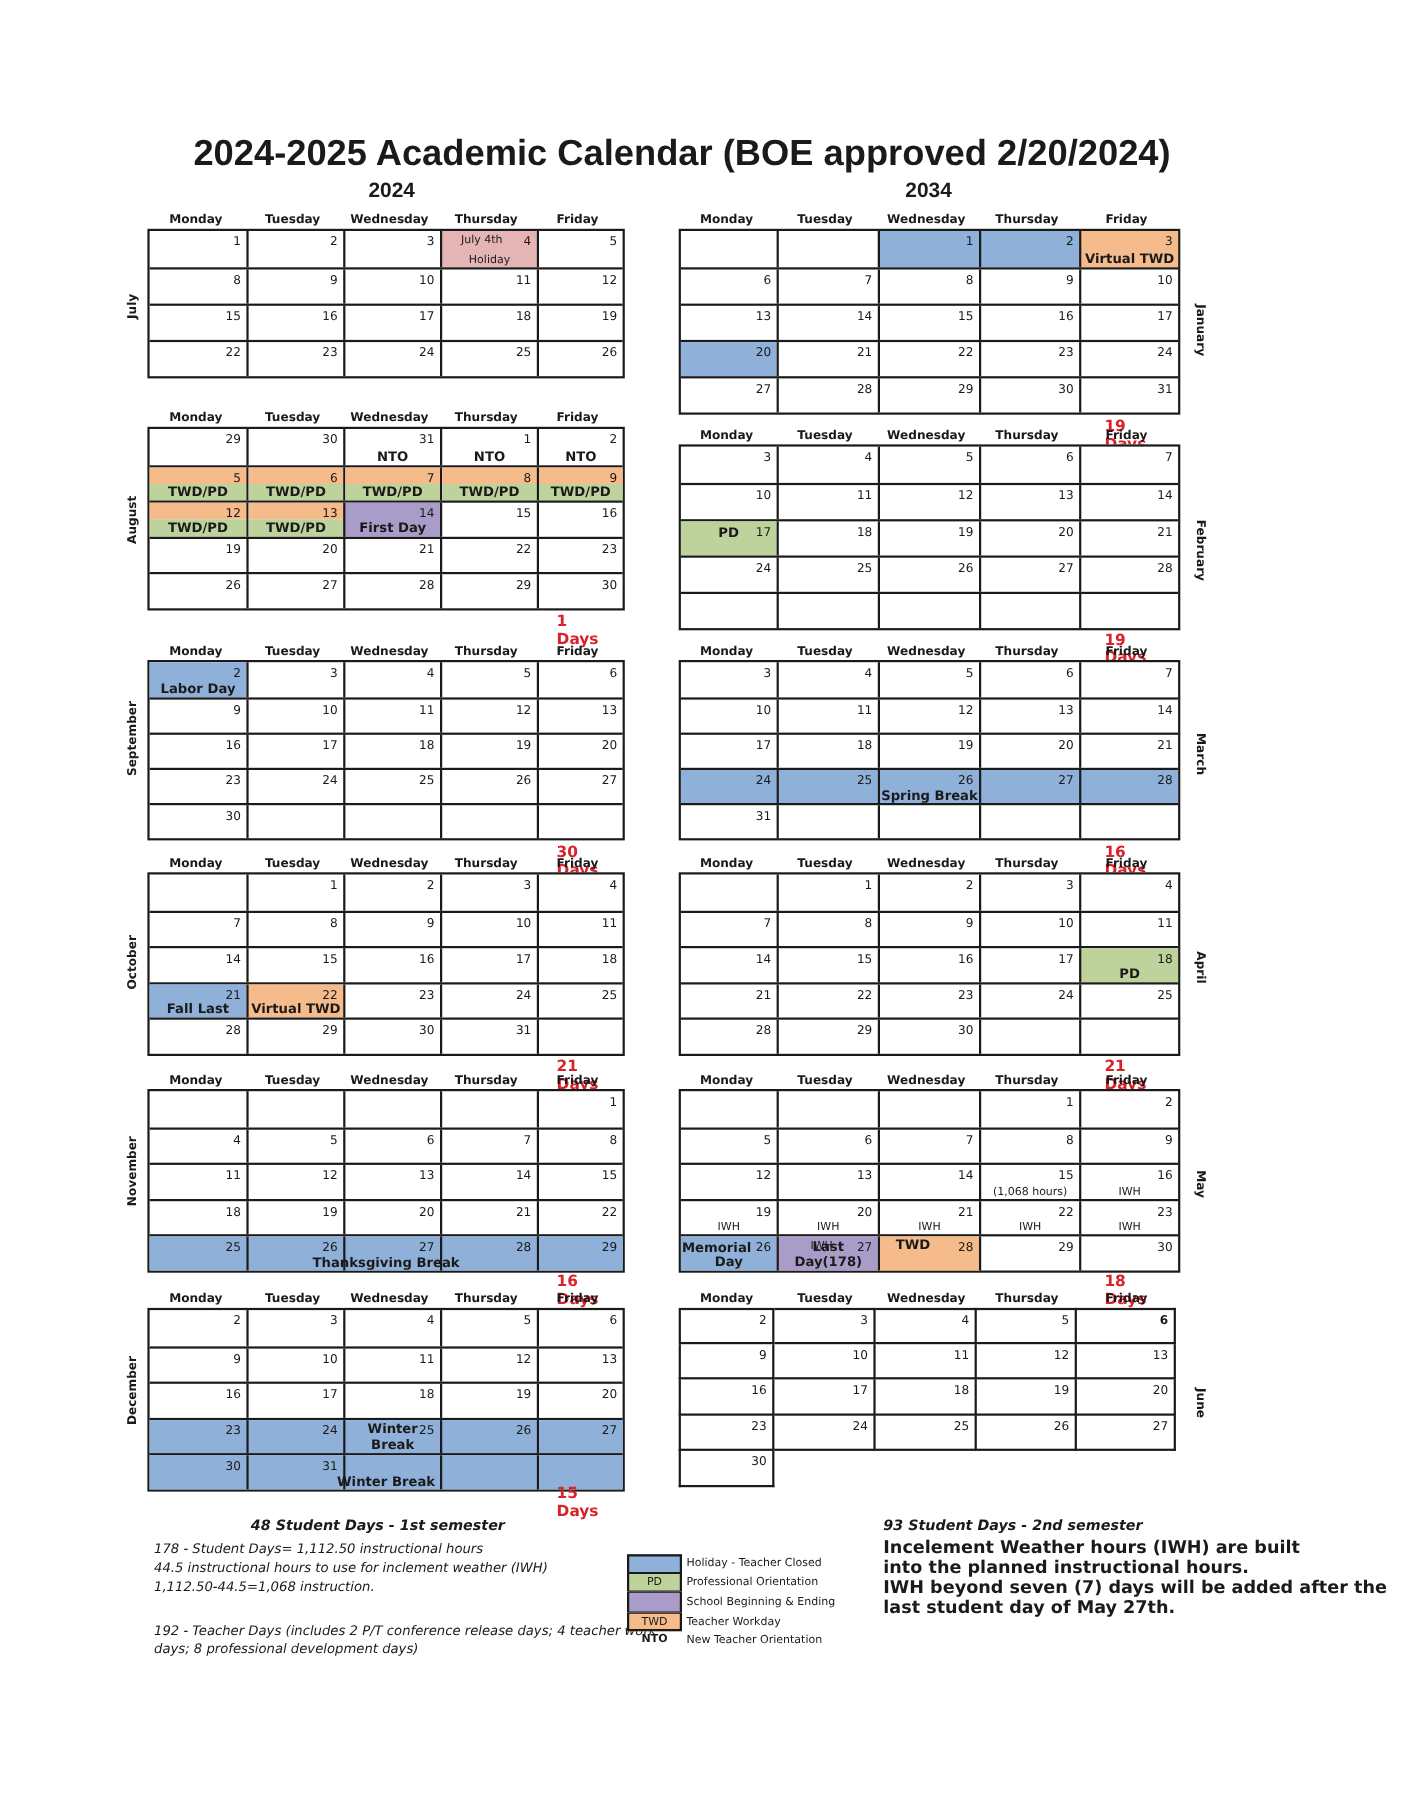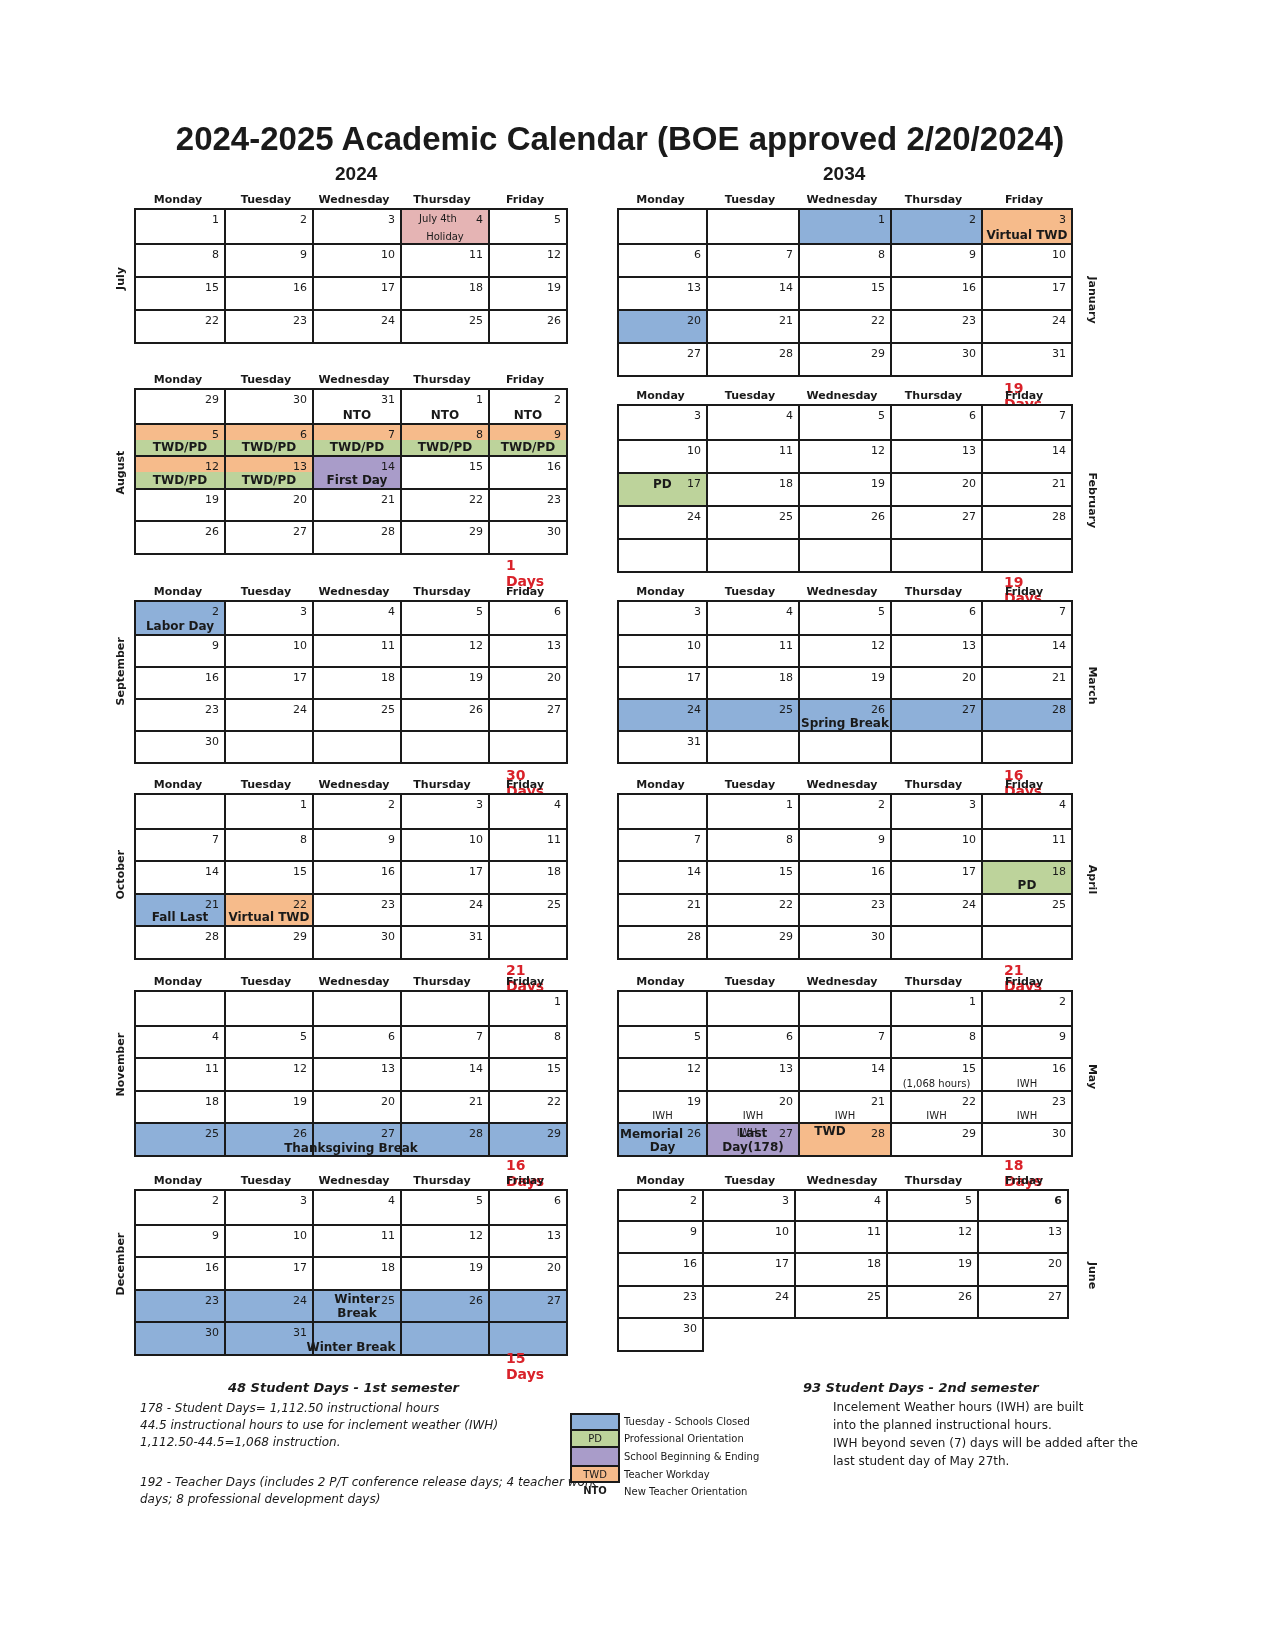--- a/index.html
+++ b/index.html
@@ -27,21 +27,21 @@
   .split-top { position:absolute; left:0; right:0; top:0; height:50%; background:#f6bb8b; }
   .split-bot { position:absolute; left:0; right:0; bottom:0; height:50%; background:#bdd39b; }
   .mlabel { position:absolute; font-size:11px; font-weight:bold; transform-origin:center; white-space:nowrap; }
   .days { position:absolute; color:#d9222a; font-weight:bold; font-size:14px; font-family:"DejaVu Sans", sans-serif; }
   .spanlbl { position:absolute; left:0; right:0; text-align:center; font-weight:bold; font-size:12px; z-index:2; }
   .notes { position:absolute; font-style:italic; font-size:12px; line-height:17px; font-family:"DejaVu Sans", sans-serif; }
   .sem { position:absolute; font-style:italic; font-weight:bold; font-size:13px; }
   .legend { position:absolute; left:570px; top:1413px; }
   .lg-row { display:flex; align-items:center; height:17px; font-size:10px; }
   .lg-sw { width:50px; height:17px; box-sizing:border-box; border:2px solid #1a1a1a; border-top-width:1px; border-bottom-width:1px; text-align:center; font-size:10px; line-height:15px; margin-right:4px; }
-  .rnotes { position:absolute; left:833px; top:1398px; font-size:12px; line-height:18px; }
+  .rnotes { position:absolute; left:803px; top:1398px; font-size:16px; line-height:18px;font-weight:bold; }
 </style>
 </head>
 <body>
 
 <div class="title">2024-2025 Academic Calendar (BOE approved 2/20/2024)</div>
 <div class="year" style="left:335px;">2024</div>
 <div class="year" style="left:823px;">2034</div>
 
 <div id="cal">
     <div class="month">
@@ -1195,21 +1195,21 @@
 <div class="rnotes">
   <div>Incelement Weather hours (IWH) are built</div>
   <div>into the planned instructional hours.</div>
   <div>IWH beyond seven (7) days will be added after the</div>
   <div>last student day of May 27th.</div>
 </div>
 
 <div class="legend">
   <div class="lg-row">
     <div class="lg-sw holiday" style="border-top-width:2px;"></div>
-    <span>Tuesday - Schools Closed</span>
+    <span>Holiday - Teacher Closed</span>
   </div>
   <div class="lg-row">
     <div class="lg-sw pd">PD</div>
     <span>Professional Orientation</span>
   </div>
   <div class="lg-row" style="height:19px;">
     <div class="lg-sw begin" style="height:19px;"></div>
     <span>School Beginning &amp; Ending</span>
   </div>
   <div class="lg-row">

